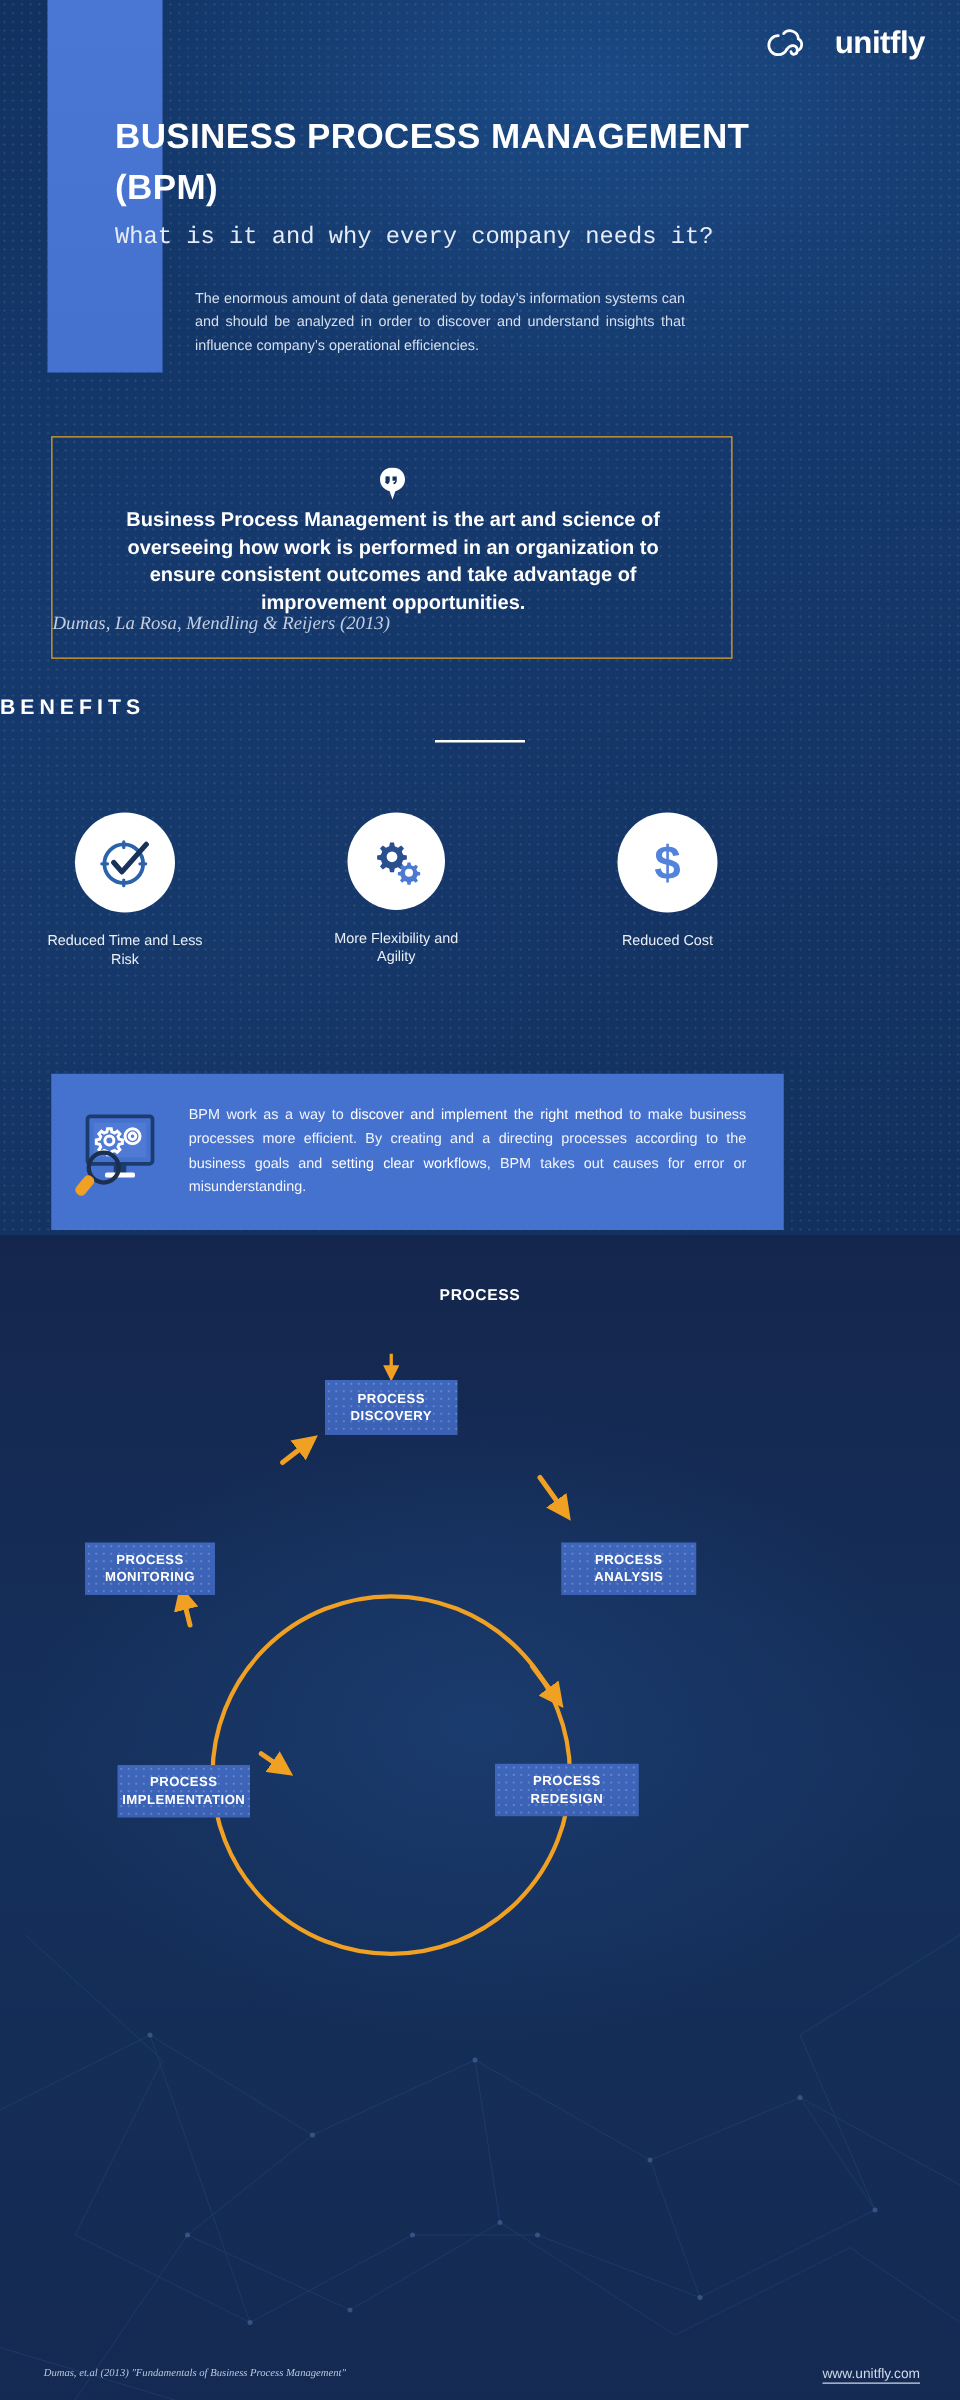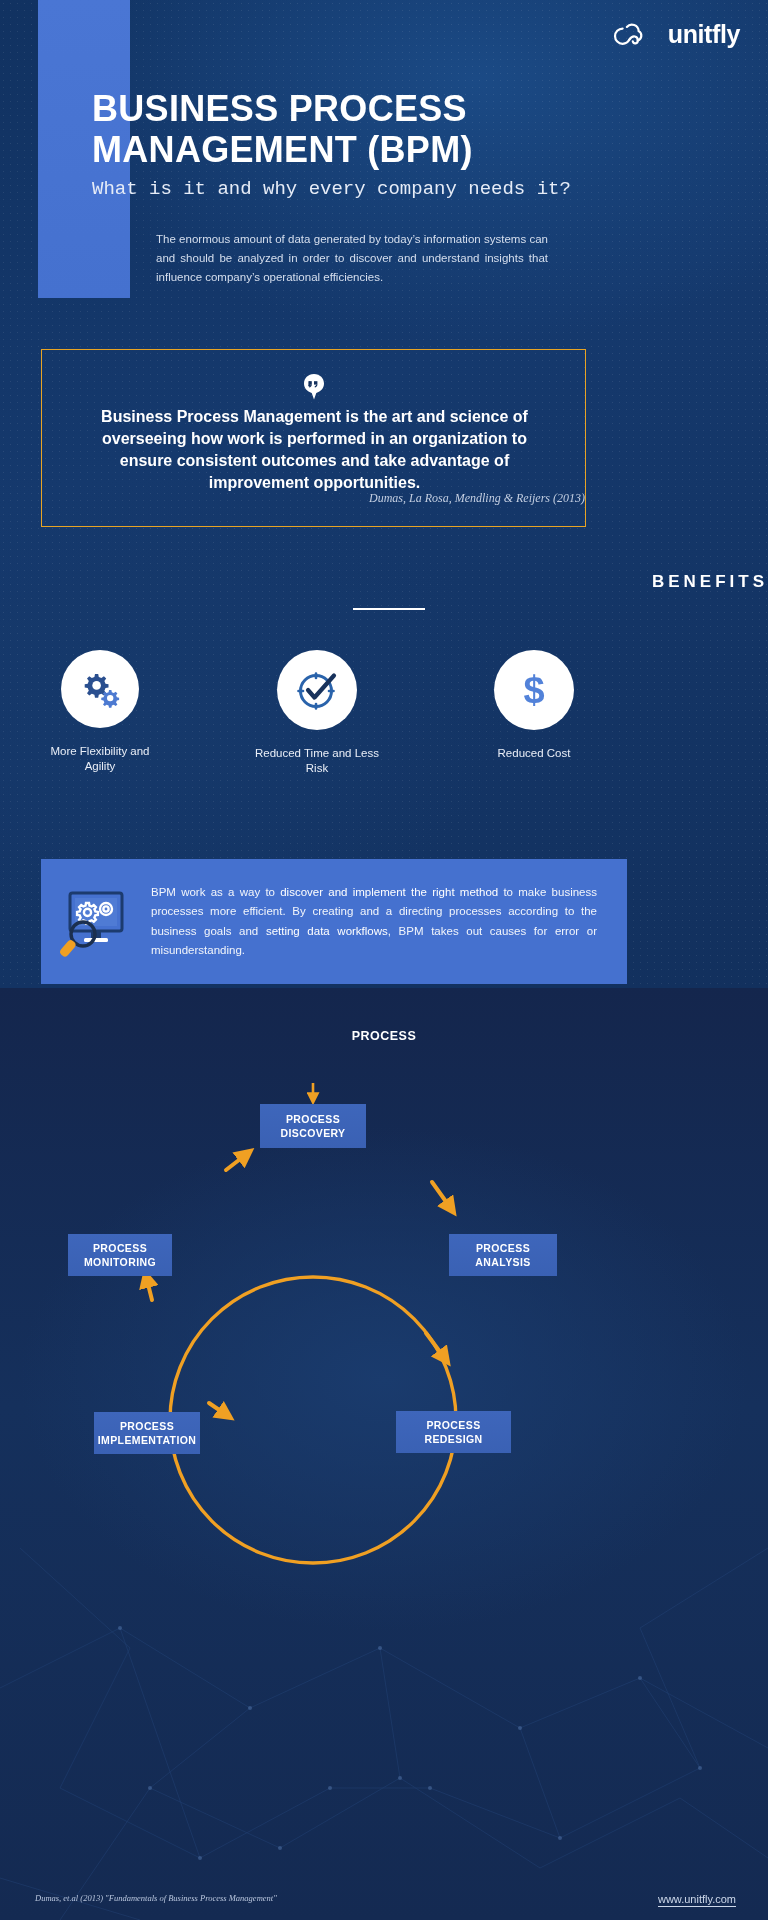--- a/index.html
+++ b/index.html
@@ -38,21 +38,21 @@
     display: flex; align-items: center; gap: 9px;
   }
   .logo-mark { width: 34px; height: 27px; display: block; }
   .logo-text {
     color: #ffffff; font-size: 25px; font-weight: 700; letter-spacing: -0.4px; margin-left: 16px;
   }
 
   h1.title {
     position: absolute; left: 92px; top: 88px; width: 560px;
     color: #ffffff;
-    font-size: 36px; line-height: 41px;
+    font-size: 28px; line-height: 41px;
     font-weight: 800; letter-spacing: 0.3px;
     text-transform: uppercase;
   }
   .subtitle {
     position: absolute; left: 92px; top: 178px; width: 560px;
     color: #e6ecf7;
     font-family: Liberation Mono, monospace;
     font-size: 19px; font-weight: 400;
   }
   .lead {
@@ -70,29 +70,29 @@
   }
   .quote-icon { position: absolute; left: 50%; top: 24px; transform: translateX(-50%); }
   .quote-text {
     position: absolute; left: 46px; top: 56px; width: 453px;
     text-align: center;
     color: #ffffff;
     font-size: 16px; line-height: 22px; font-weight: 700;
   }
   .quote-src {
     position: absolute; left: 0; right: 0; top: 141px;
-    text-align: right;
+    text-align: left;
     color: #c3cee1;
     font-family: "Liberation Serif", serif;
-    font-style: italic; font-size: 12px;
+    font-style: italic; font-size: 15px;
   }
 
   
   .benefits-head {
-    position: absolute; left: 0; right: 0; top: 572px; text-align: right; margin-left: 10px;
+    position: absolute; left: 0; right: 0; top: 556px; text-align: left;
   }
   .benefits-title {
     color: #ffffff; font-size: 17px; font-weight: 800; letter-spacing: 4px;
   }
   .benefits-rule {
     width: 72px; height: 2px; background: #ffffff;
     margin: 16px auto 0;
   }
   .benefits-row {
     position: absolute; left: 36px; top: 650px; width: 562px;
@@ -213,51 +213,51 @@
       <div class="quote-text">Business Process Management is the art and science of overseeing how work is performed in an organization to ensure consistent outcomes and take advantage of improvement opportunities.</div>
       <div class="quote-src">Dumas, La Rosa, Mendling &amp; Reijers (2013)</div>
     </div>
 
     <div class="benefits-head">
       <div class="benefits-title">BENEFITS</div>
       <div class="benefits-rule"></div>
     </div>
 
     <div class="benefits-row">
+
+      <div class="benefit b2">
+        <div class="circle">
+          <svg width="44" height="44" viewBox="0 0 44 44">
+            <circle cx="21" cy="23" r="15.5" fill="none" stroke="#2a63ab" stroke-width="3"></circle>
+            <g stroke="#2a63ab" stroke-width="2.6" stroke-linecap="round">
+              <line x1="21" y1="5.5" x2="21" y2="10"></line>
+              <line x1="21" y1="36" x2="21" y2="40.5"></line>
+              <line x1="3.5" y1="23" x2="8" y2="23"></line>
+              <line x1="34" y1="23" x2="38.5" y2="23"></line>
+            </g>
+            <path d="M13 22 L19.5 29.5 L39 7.5" fill="none" stroke="#18325c" stroke-width="4.2" stroke-linecap="round" stroke-linejoin="round"></path>
+          </svg>
+        </div>
+        <div class="blabel">Reduced Time and Less Risk</div>
+      </div>
 
       <div class="benefit b1">
         <div class="circle">
           <svg width="42" height="38" viewBox="0 0 42 38">
             <g fill="#2a4f8f">
               <path d="M16 4 l3.2 0 0.6 3.0 2.6 1.1 2.5-1.8 2.3 2.3 -1.8 2.5 1.1 2.6 3.0 0.6 0 3.2 -3.0 0.6 -1.1 2.6 1.8 2.5 -2.3 2.3 -2.5-1.8 -2.6 1.1 -0.6 3.0 -3.2 0 -0.6-3.0 -2.6-1.1 -2.5 1.8 -2.3-2.3 1.8-2.5 -1.1-2.6 -3.0-0.6 0-3.2 3.0-0.6 1.1-2.6 -1.8-2.5 2.3-2.3 2.5 1.8 2.6-1.1 z"></path>
             </g>
             <circle cx="17.6" cy="15.4" r="4.3" fill="#ffffff"></circle>
             <g fill="#4d7ad1">
               <path d="M30 20 l2.4 0 0.45 2.25 1.95 0.82 1.88-1.35 1.72 1.72 -1.35 1.88 0.82 1.95 2.25 0.45 0 2.4 -2.25 0.45 -0.82 1.95 1.35 1.88 -1.72 1.72 -1.88-1.35 -1.95 0.82 -0.45 2.25 -2.4 0 -0.45-2.25 -1.95-0.82 -1.88 1.35 -1.72-1.72 1.35-1.88 -0.82-1.95 -2.25-0.45 0-2.4 2.25-0.45 0.82-1.95 -1.35-1.88 1.72-1.72 1.88 1.35 1.95-0.82 z"></path>
             </g>
             <circle cx="31.2" cy="28.1" r="3.2" fill="#ffffff"></circle>
           </svg>
         </div>
         <div class="blabel">More Flexibility and Agility</div>
-      </div>
-
-      <div class="benefit b2">
-        <div class="circle">
-          <svg width="44" height="44" viewBox="0 0 44 44">
-            <circle cx="21" cy="23" r="15.5" fill="none" stroke="#2a63ab" stroke-width="3"></circle>
-            <g stroke="#2a63ab" stroke-width="2.6" stroke-linecap="round">
-              <line x1="21" y1="5.5" x2="21" y2="10"></line>
-              <line x1="21" y1="36" x2="21" y2="40.5"></line>
-              <line x1="3.5" y1="23" x2="8" y2="23"></line>
-              <line x1="34" y1="23" x2="38.5" y2="23"></line>
-            </g>
-            <path d="M13 22 L19.5 29.5 L39 7.5" fill="none" stroke="#18325c" stroke-width="4.2" stroke-linecap="round" stroke-linejoin="round"></path>
-          </svg>
-        </div>
-        <div class="blabel">Reduced Time and Less Risk</div>
       </div>
 
       <div class="benefit b3">
         <div class="circle">
           <svg width="30" height="42" viewBox="0 0 30 42">
             <text x="15" y="34" text-anchor="middle" font-family="Liberation Sans, sans-serif" font-size="38" font-weight="700" fill="#5282d9">$</text>
           </svg>
         </div>
         <div class="blabel">Reduced Cost</div>
       </div>
@@ -276,21 +276,21 @@
             <circle cx="50" cy="24" r="6"></circle>
             <circle cx="50" cy="24" r="2.6"></circle>
           </g>
           <rect x="35" y="46" width="10" height="8" fill="#1c3b6e"></rect>
           <rect x="28" y="53" width="24" height="4" rx="1.5" fill="#ffffff"></rect>
           <circle cx="27" cy="49" r="12" fill="none" stroke="#1b2f4f" stroke-width="3.4"></circle>
           <rect x="10" y="55" width="9" height="18" rx="4" fill="#f0a023" transform="rotate(40 14 60)"></rect>
         </svg>
       </div>
       <div class="wtext">
-        <span>BPM work as a way to </span><b>discover and implement the right method</b><span> to make business processes more efficient. By creating and a directing processes according to the business goals and </span><b>setting data workflows</b><span>, BPM takes out causes for error or misunderstanding.</span>
+        <span>BPM work as a way to </span><b>discover and implement the right method</b><span> to make business processes more efficient. By creating and a directing processes according to the business goals and </span><b>setting clear workflows</b><span>, BPM takes out causes for error or misunderstanding.</span>
       </div>
     </div>
   </section>
 
   <section class="lifecycle">
     <svg class="net" viewBox="0 0 768 932" preserveAspectRatio="none">
       <g stroke="#2b4e86" stroke-width="0.8" fill="none" opacity="0.75">
         <path d="M0 700 L120 640 L250 720 L380 660 L520 740 L640 690 L768 760"></path>
         <path d="M60 932 L150 800 L280 860 L400 790 L540 880 L680 810 L768 870"></path>
         <path d="M20 560 L130 660 L60 800 L200 870 L330 800"></path>

